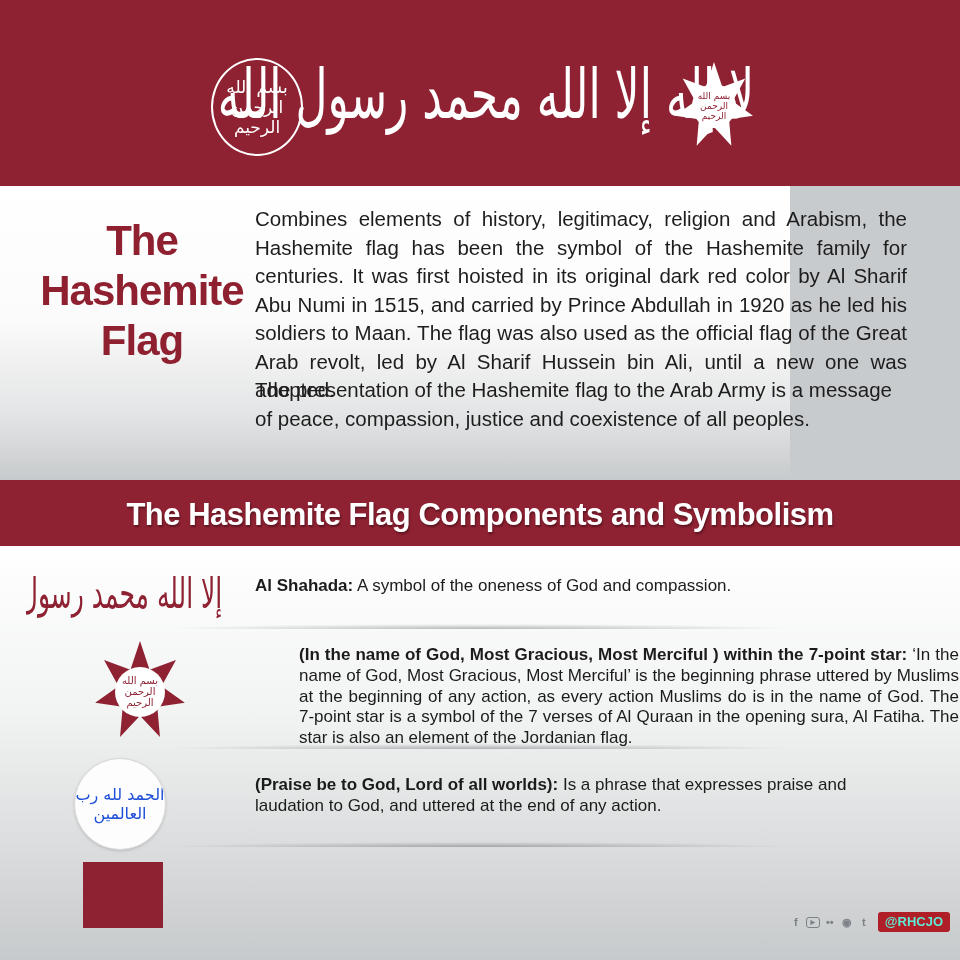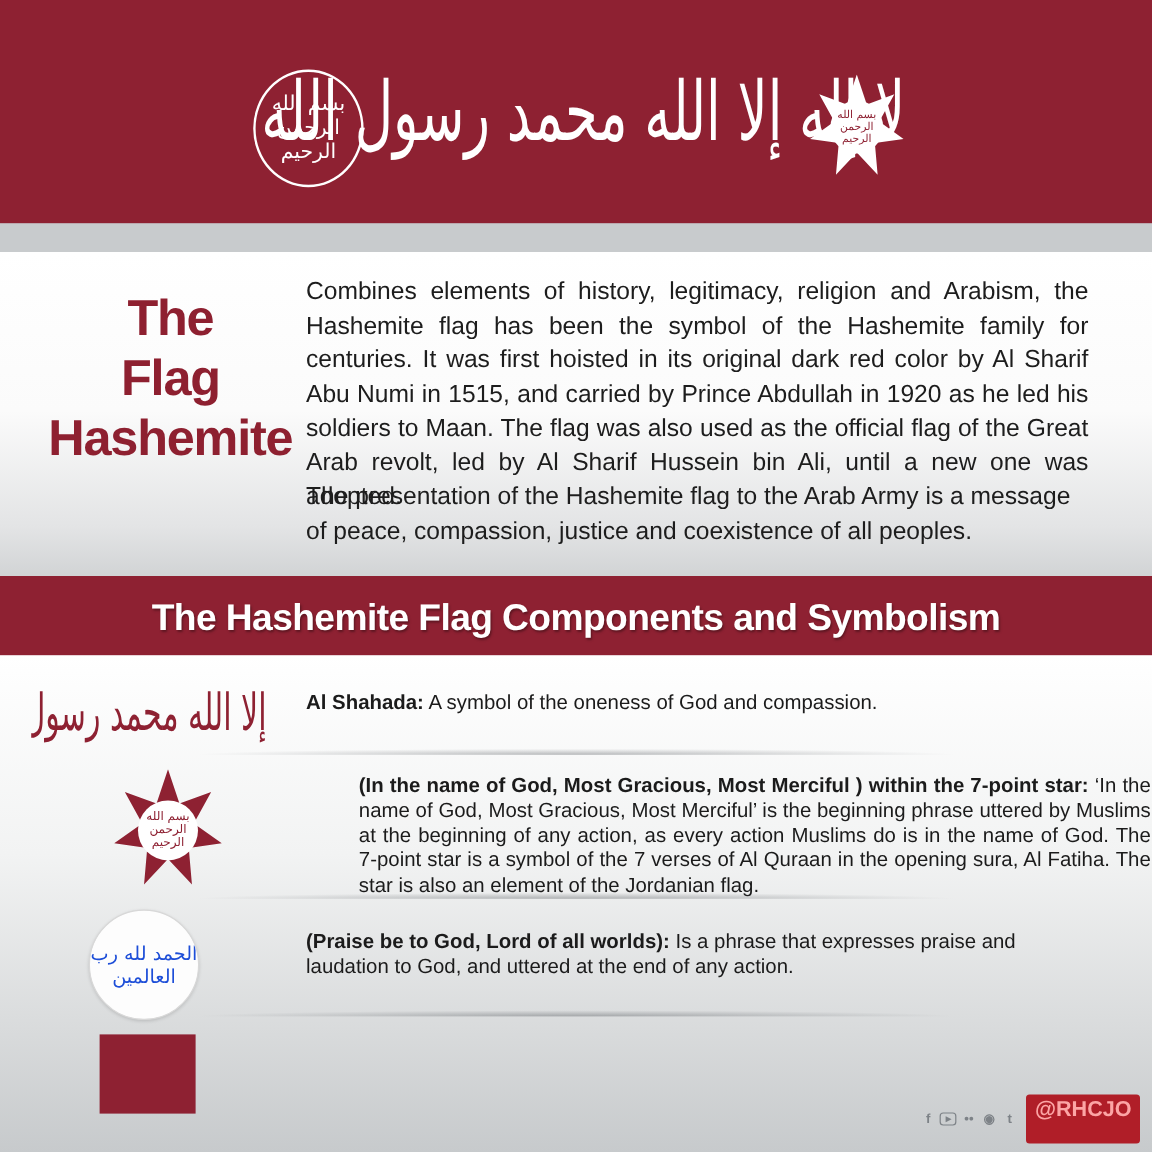--- a/index.html
+++ b/index.html
@@ -25,23 +25,22 @@
   .star7 svg{display:block;width:100%;height:100%;}
   .star-center-text{
     position:absolute;left:50%;top:50%;transform:translate(-50%,-50%);
     border-radius:50%;display:flex;align-items:center;justify-content:center;
     font-family:"DejaVu Sans",sans-serif;text-align:center;direction:rtl;overflow:hidden;
   }
   .hdr-star{left:674px;top:62px;width:80px;height:88px;}
   .hdr-star .star-center-text{width:44px;height:44px;background:#fff;color:#8E2132;font-size:9px;line-height:10px;}
   
   .intro{
-    position:absolute;left:0;top:186px;width:960px;height:294px;
+    position:absolute;left:0;top:186px;width:790px;height:294px;
     background:linear-gradient(180deg,#ffffff 0%,#fbfbfb 45%,#e3e4e5 78%,#c7cacc 100%);
-    margin-top:24px;
   }
   .intro-title{
     position:absolute;left:28px;top:30px;width:228px;text-align:center;
     color:#8E2030;font-weight:bold;font-size:42px;line-height:50px;letter-spacing:-1px;
   }
   .intro-p{position:absolute;left:255px;width:652px;color:#1d1d1d;font-size:20.5px;line-height:28.5px;text-align:justify;margin:0;}
   .p1{top:19px;}
   .p2{top:190px;text-align:left;}
   
   .section-banner{
@@ -81,22 +80,22 @@
   }
   .swatch{position:absolute;left:83px;top:316px;width:80px;height:66px;background:#8E2132;}
   
   .footer{position:absolute;right:10px;top:366px;display:flex;align-items:center;gap:3px;}
   .soc{
     width:14px;height:14px;display:flex;align-items:center;justify-content:center;
     color:#7d8287;font-size:11px;font-weight:bold;line-height:14px;cursor:pointer;
   }
   .soc.boxed{border:1.5px solid #7d8287;border-radius:3px;width:12px;height:9px;font-size:6px;}
   .badge{
-    margin-left:4px;background:#B01E28;color:#fca5a5;font-weight:bold;font-size:18px;
-    padding:2px 7px 18px 7px;border-radius:3px;letter-spacing:0;cursor:pointer;
+    margin-left:4px;background:#B01E28;color:#5eead4;font-weight:bold;font-size:13px;
+    padding:2px 7px 3px 7px;border-radius:3px;letter-spacing:0;cursor:pointer;
   }
 </style>
 </head>
 <body>
 
 <div class="poster">
 
   <div class="top-banner">
     <div class="seal">بسم الله الرحمن الرحيم</div>
     <div class="top-callig">لا إله إلا الله محمد رسول الله</div>
@@ -104,22 +103,22 @@
       <svg viewBox="0 0 100 100" preserveAspectRatio="none">
         <polygon fill="#ffffff" points="50,0 60.4,28.4 89.1,18.8 73.4,44.7 98.7,61.1 68.8,65.0 71.7,95.1 50,74 28.3,95.1 31.2,65.0 1.3,61.1 26.6,44.7 10.9,18.8 39.6,28.4"></polygon>
       </svg>
       <div class="star-center-text">بسم الله الرحمن الرحيم</div>
     </div>
   </div>
 
   <div class="intro">
     <div class="intro-title">
       <div>The</div>
+      <div>Hashemite</div>
       <div>Flag</div>
-      <div>Hashemite</div>
     </div>
     <p class="intro-p p1">Combines elements of history, legitimacy, religion and Arabism, the Hashemite flag has been the symbol of the Hashemite family for centuries. It was first hoisted in its original dark red color by Al Sharif Abu Numi in 1515, and carried by Prince Abdullah in 1920 as he led his soldiers to Maan. The flag was also used as the official flag of the Great Arab revolt, led by Al Sharif Hussein bin Ali, until a new one was adopted.</p>
     <p class="intro-p p2">The presentation of the Hashemite flag to the Arab Army is a message of peace, compassion, justice and coexistence of all peoples.</p>
   </div>
 
   <div class="section-banner">
     <h2>The Hashemite Flag Components and Symbolism</h2>
   </div>
 
   <div class="components">

